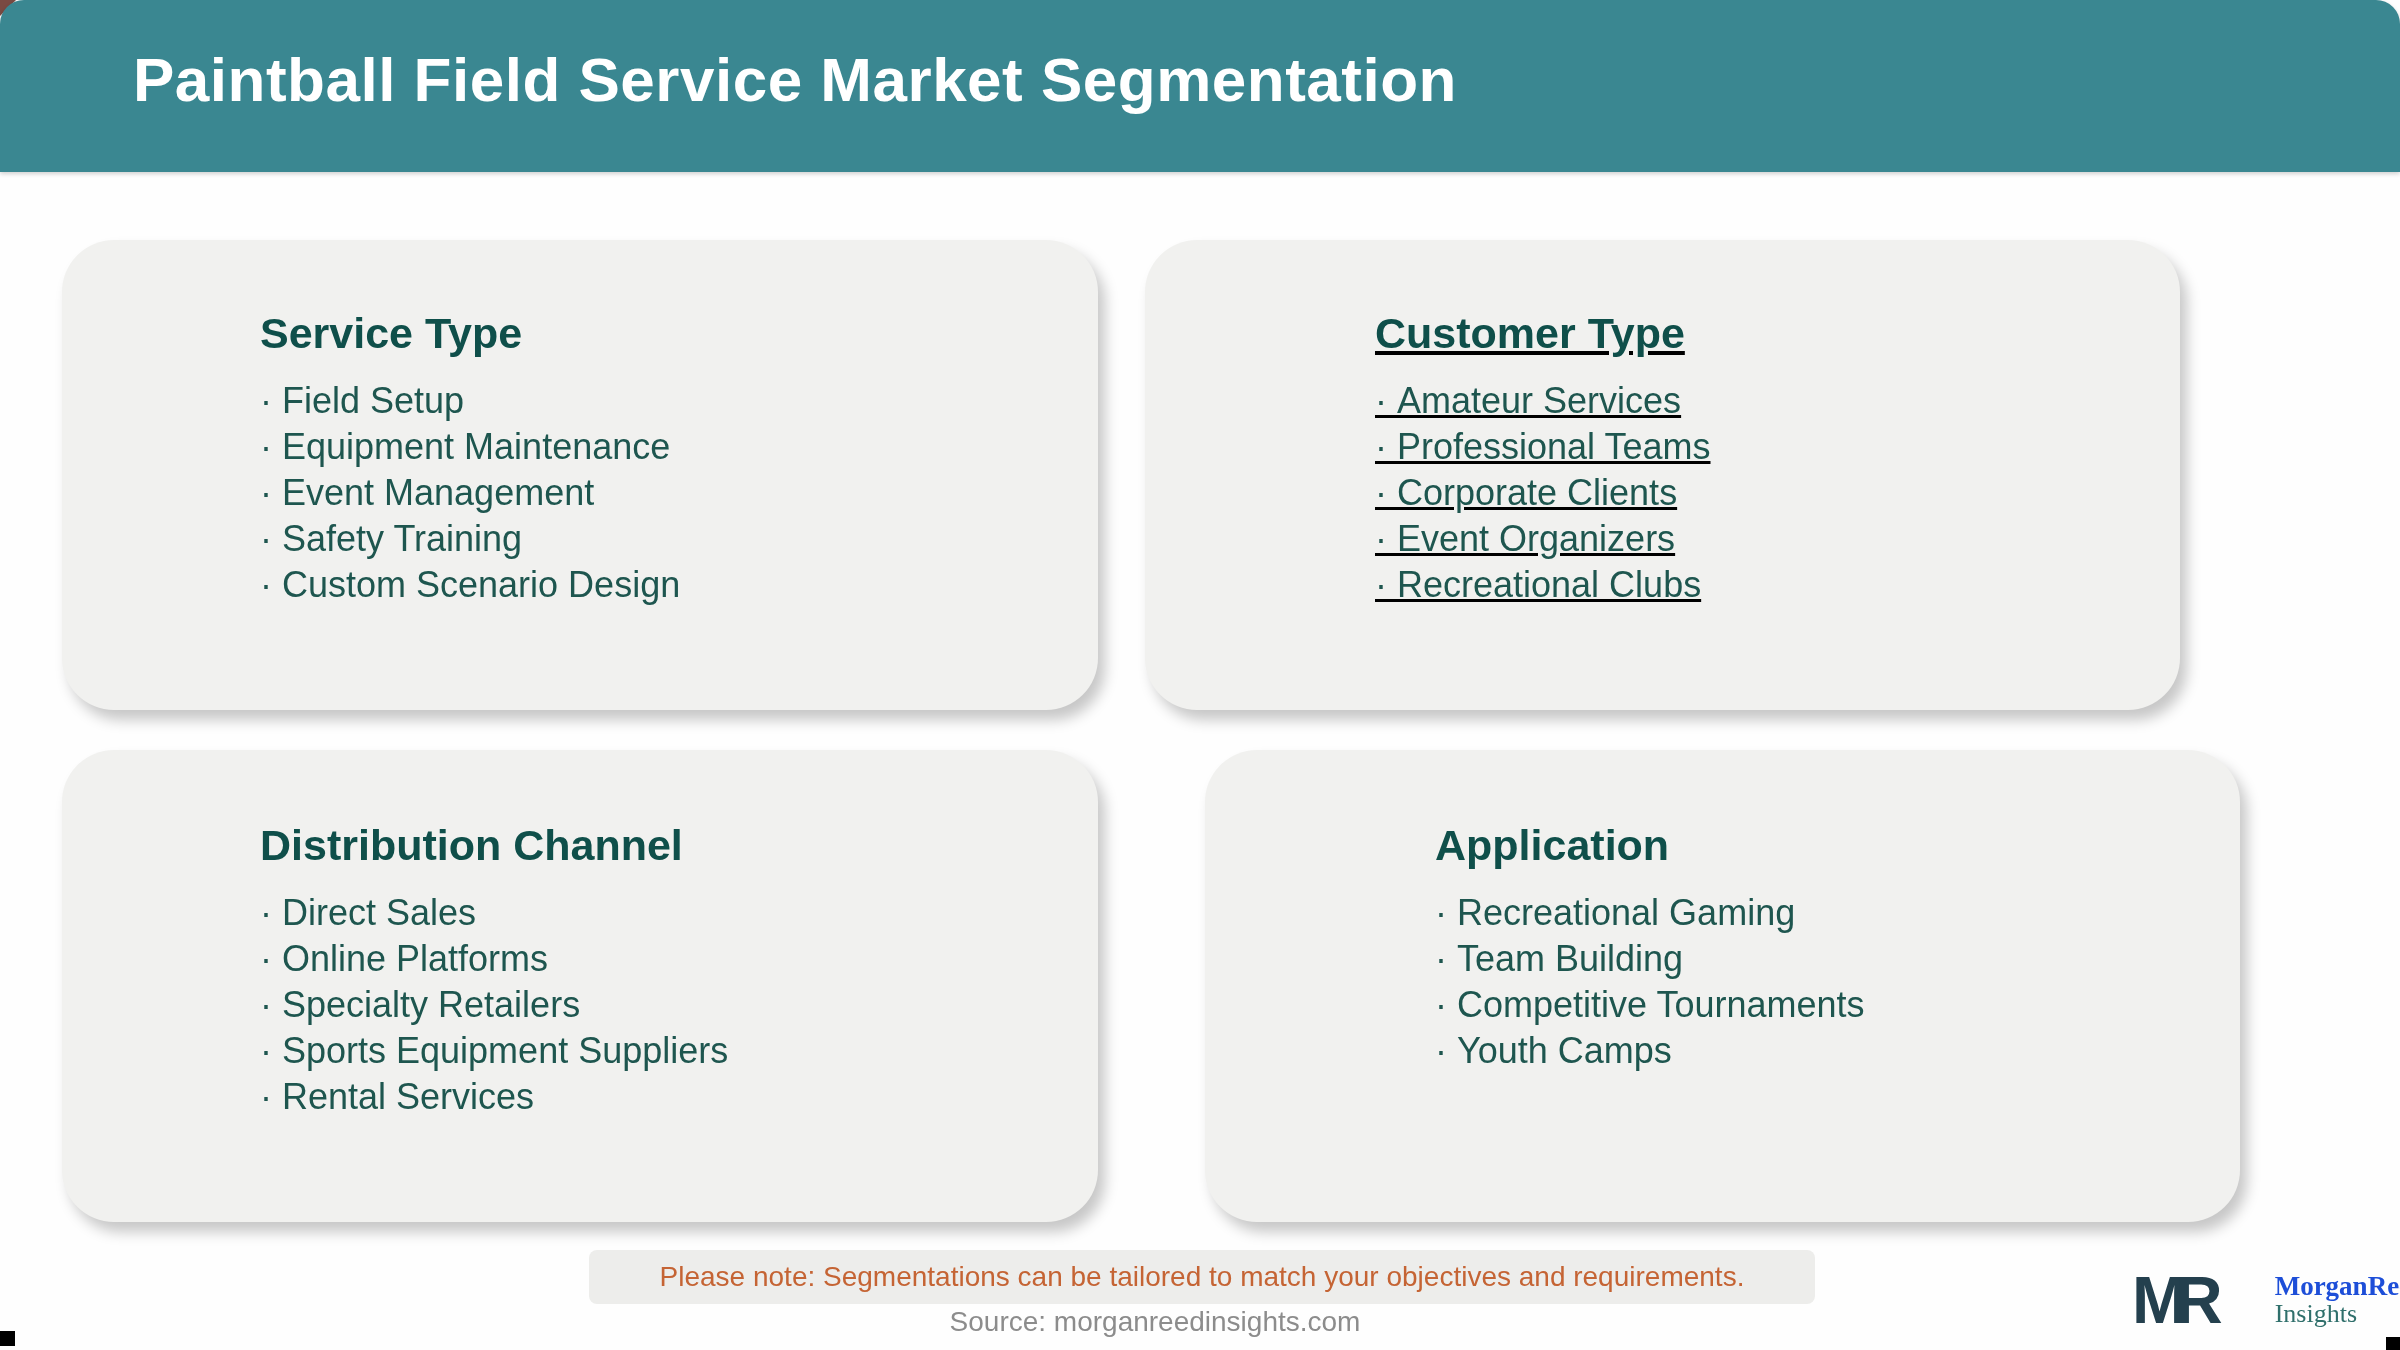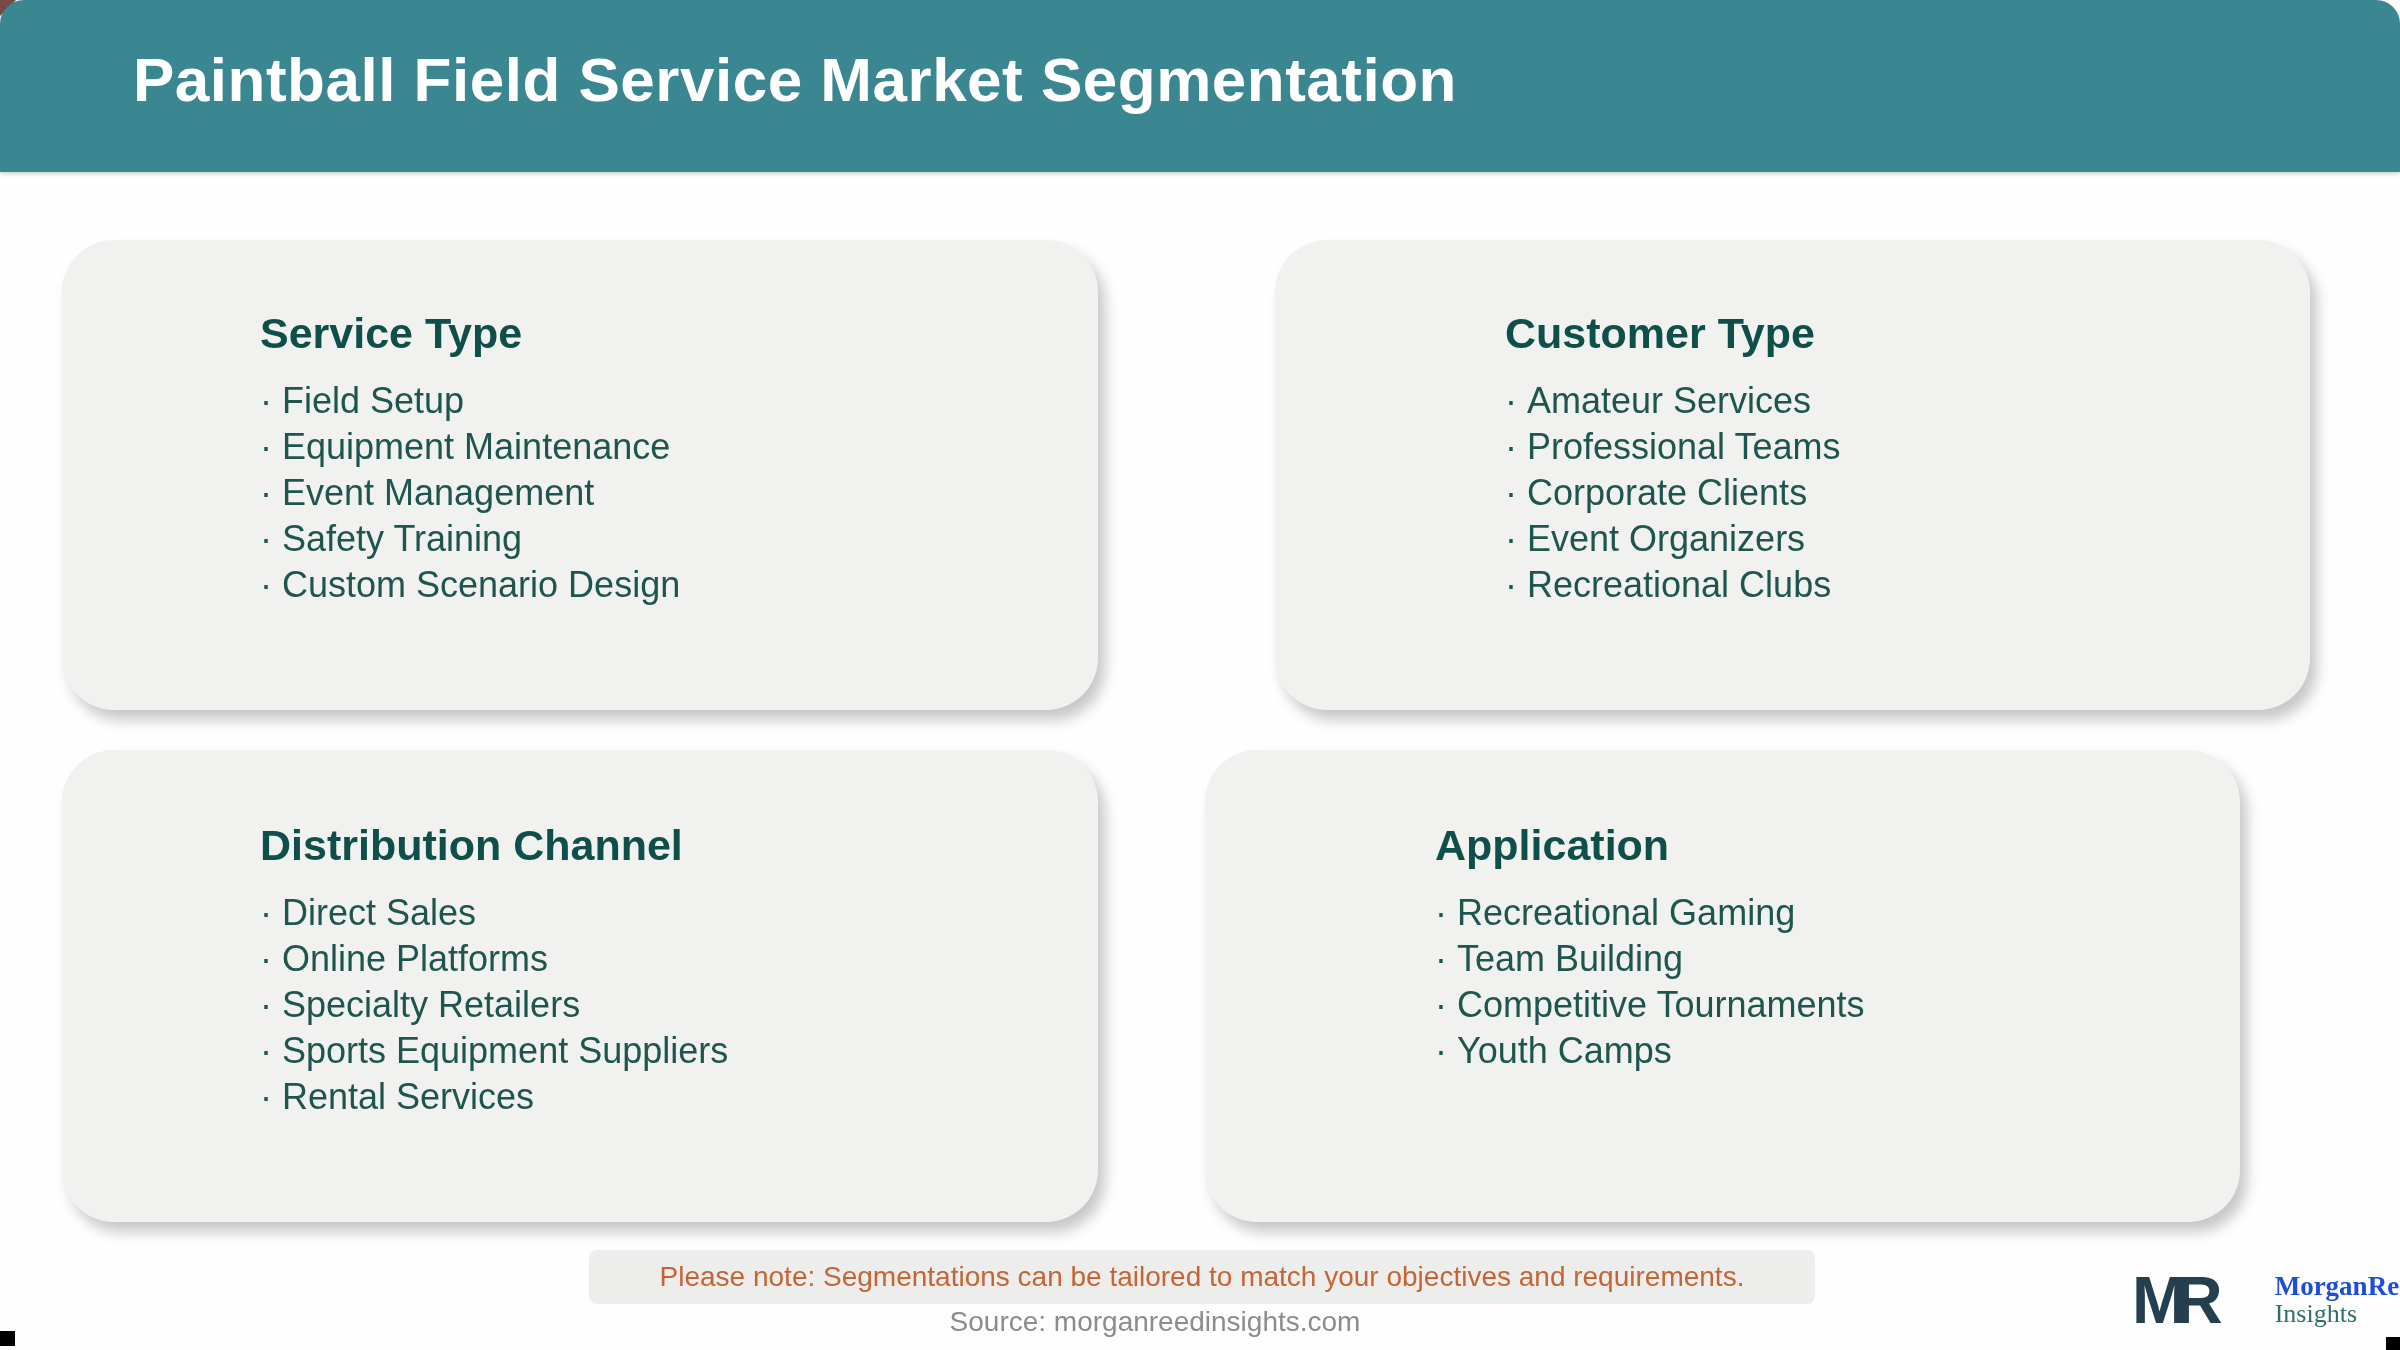--- a/index.html
+++ b/index.html
@@ -40,21 +40,21 @@
   }
 
   
   .card {
     position: absolute;
     background: #f1f1ef;
     border-radius: 52px;
     box-shadow: 7px 10px 14px rgba(0,0,0,0.22);
   }
   .card-service      { left: 62px;   top: 240px; width: 1036px; height: 470px; padding: 64px 40px 0 198px; }
-  .card-customer     { left: 1275px; top: 240px; width: 1035px; height: 470px; padding: 64px 40px 0 230px; }
+  .card-customer     { left: 1145px; top: 240px; width: 1035px; height: 470px; padding: 64px 40px 0 230px; text-decoration: underline; }
   .card-distribution { left: 62px;   top: 750px; width: 1036px; height: 472px; padding: 66px 40px 0 198px; }
   .card-application  { left: 1205px; top: 750px; width: 1035px; height: 472px; padding: 66px 40px 0 230px; }
 
   .card-title {
     font-size: 43px;
     font-weight: bold;
     color: #0f4f4a;
     line-height: 58px;
     margin-bottom: 16px;
     white-space: nowrap;

